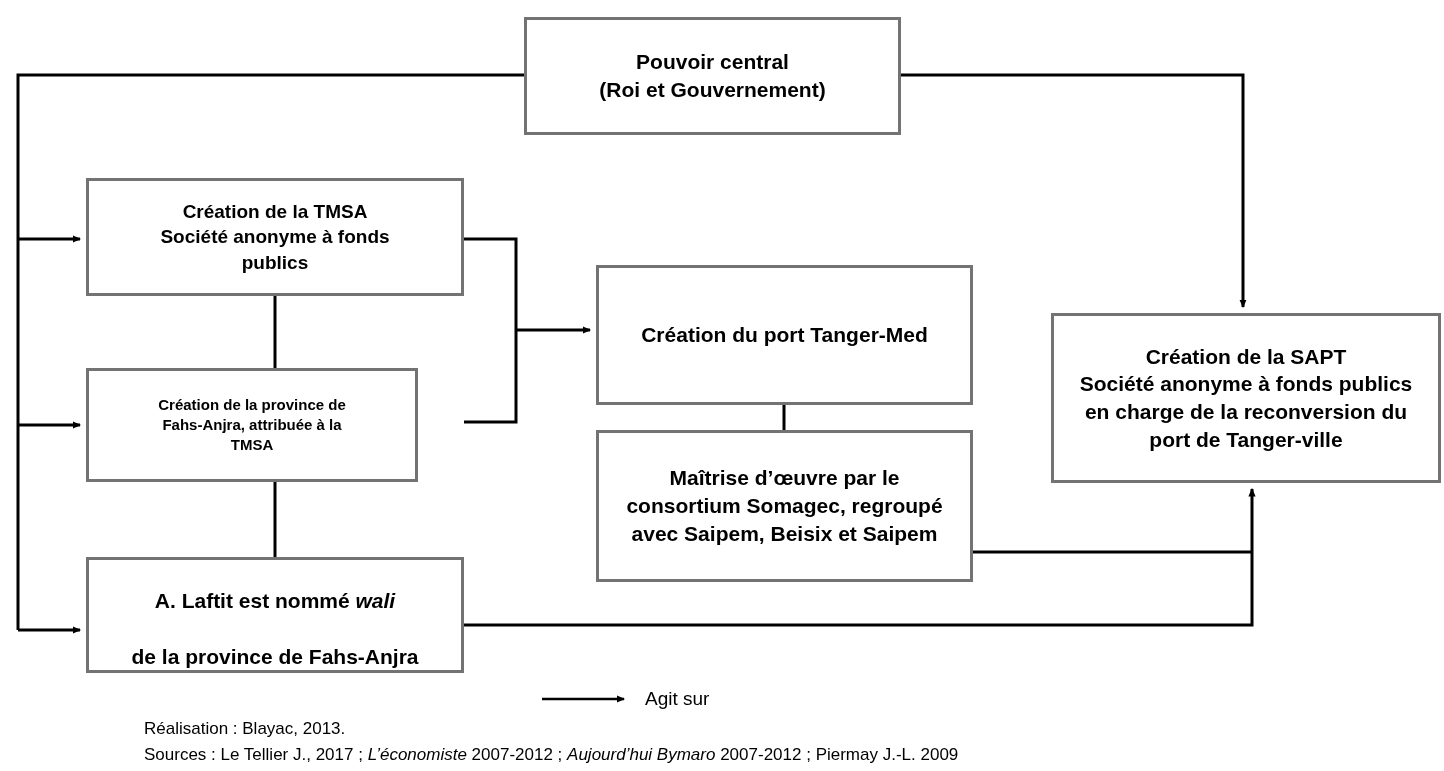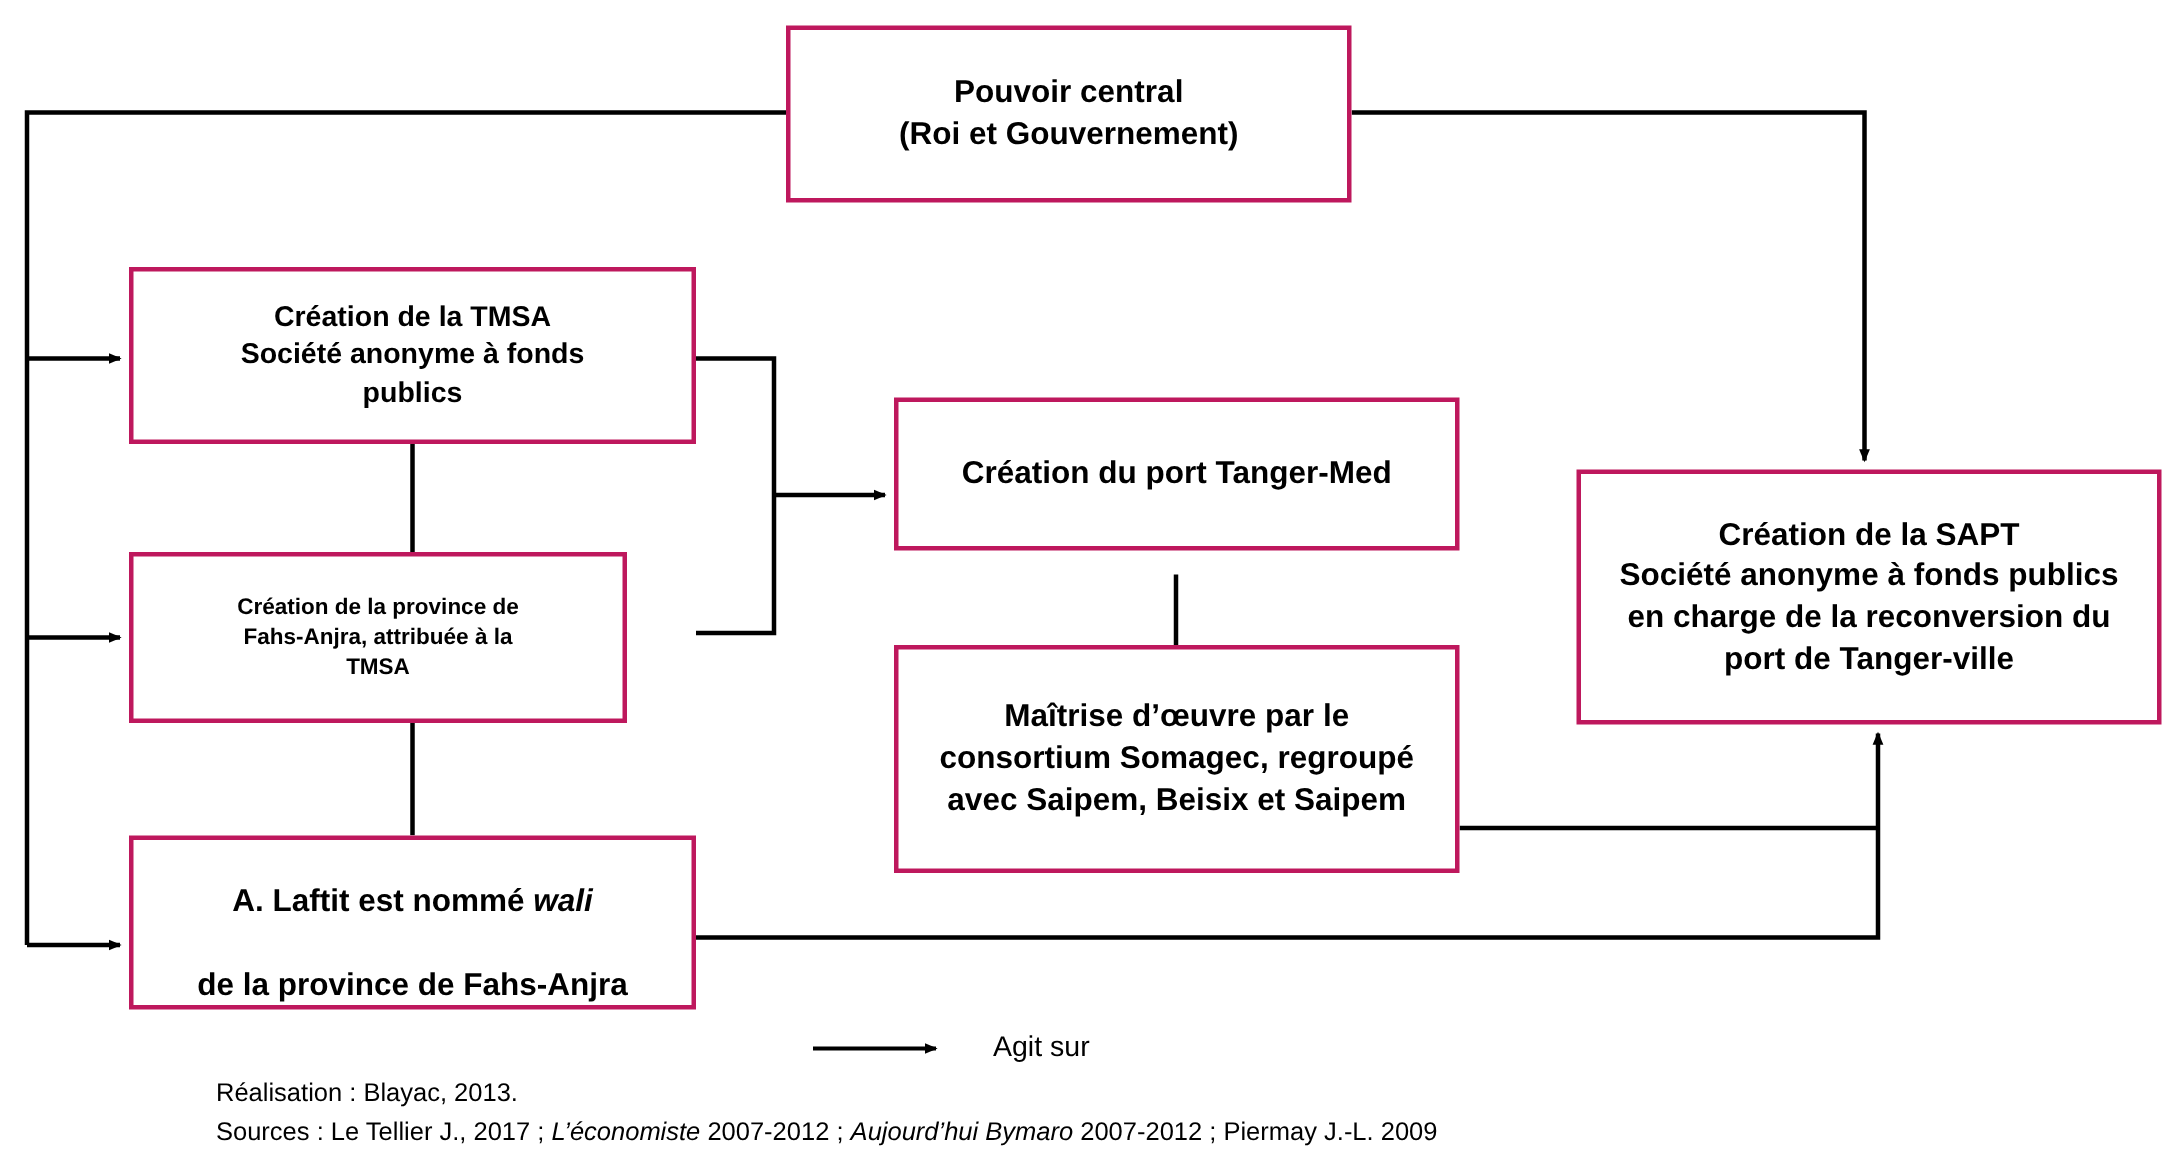--- a/index.html
+++ b/index.html
@@ -22,50 +22,50 @@
     position: absolute;
     left: 0;
     top: 0;
     width: 1444px;
     height: 771px;
     pointer-events: none;
   }
   .node {
     position: absolute;
     box-sizing: border-box;
-    border: 3px solid #be185d;
+    border: 3px solid #737373;
     background: #ffffff;
     display: flex;
     align-items: center;
     justify-content: center;
     text-align: center;
     font-weight: bold;
     line-height: 1.32;
     white-space: pre-line;
     padding: 4px 8px;
   }
   .node.smallpad { padding: 2px 4px; }
 
   
   #node-pouvoir   { left: 524px;  top: 17px;  width: 377px; height: 118px; font-size: 21px; }
   #node-tmsa      { left: 86px;   top: 178px; width: 378px; height: 118px; font-size: 19px; }
   #node-province  { left: 86px;   top: 368px; width: 332px; height: 114px; font-size: 15px; }
   #node-laftit    { left: 86px;   top: 557px; width: 378px; height: 116px; font-size: 21px; }
-  #node-port      { left: 596px;  top: 265px; width: 377px; height: 102px; font-size: 21px; }
+  #node-port      { left: 596px;  top: 265px; width: 377px; height: 140px; font-size: 21px; }
   #node-somagec   { left: 596px;  top: 430px; width: 377px; height: 152px; font-size: 21px; }
   #node-sapt      { left: 1051px; top: 313px; width: 390px; height: 170px; font-size: 21px; }
 
   
   #legend {
     position: absolute;
     left: 540px;
     top: 688px;
     display: flex;
     align-items: center;
-    gap: 27px;
+    gap: 10px;
     font-size: 19px;
     font-weight: normal;
   }
   #legend-label { font-size: 19px; }
   #credits {
     position: absolute;
     left: 128px;
     top: 716px;
     font-size: 17px;
     line-height: 1.55;

